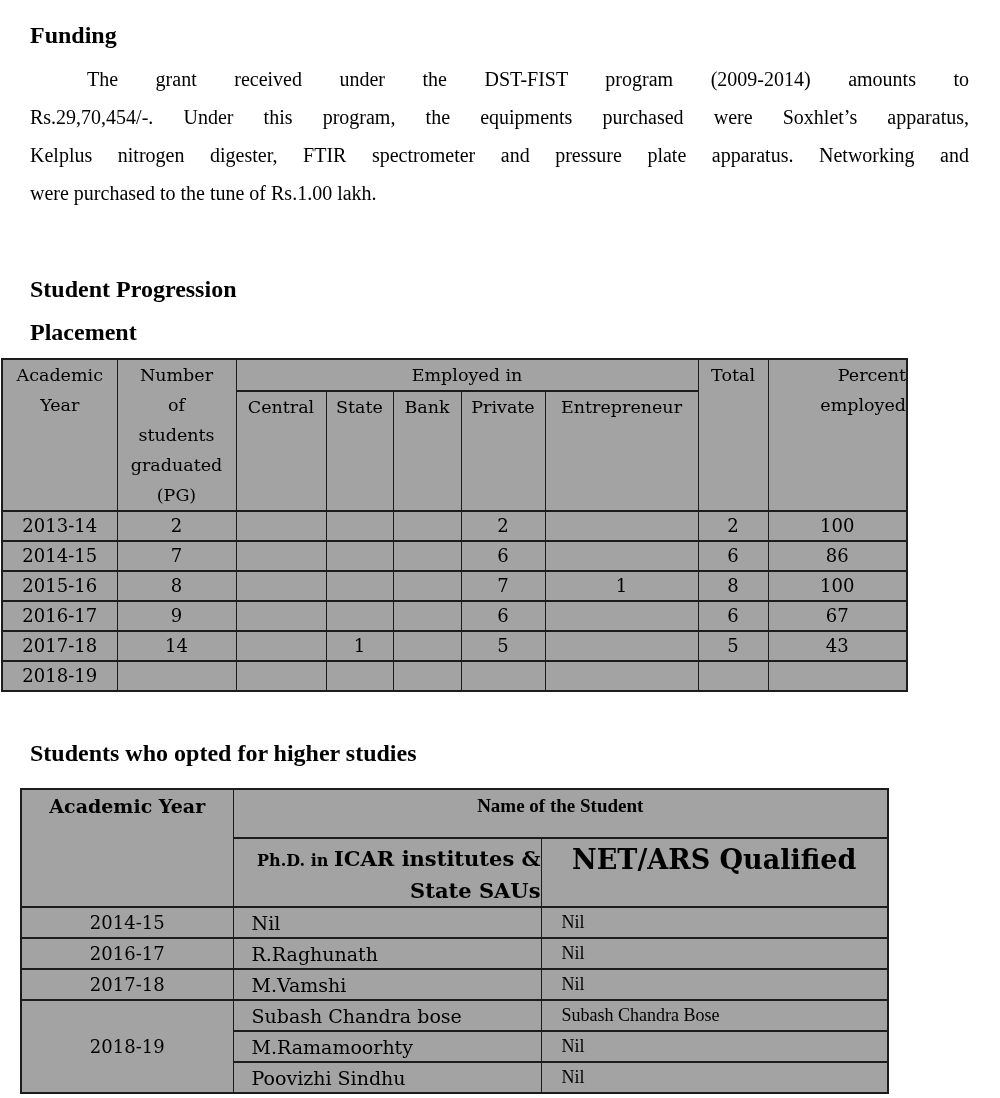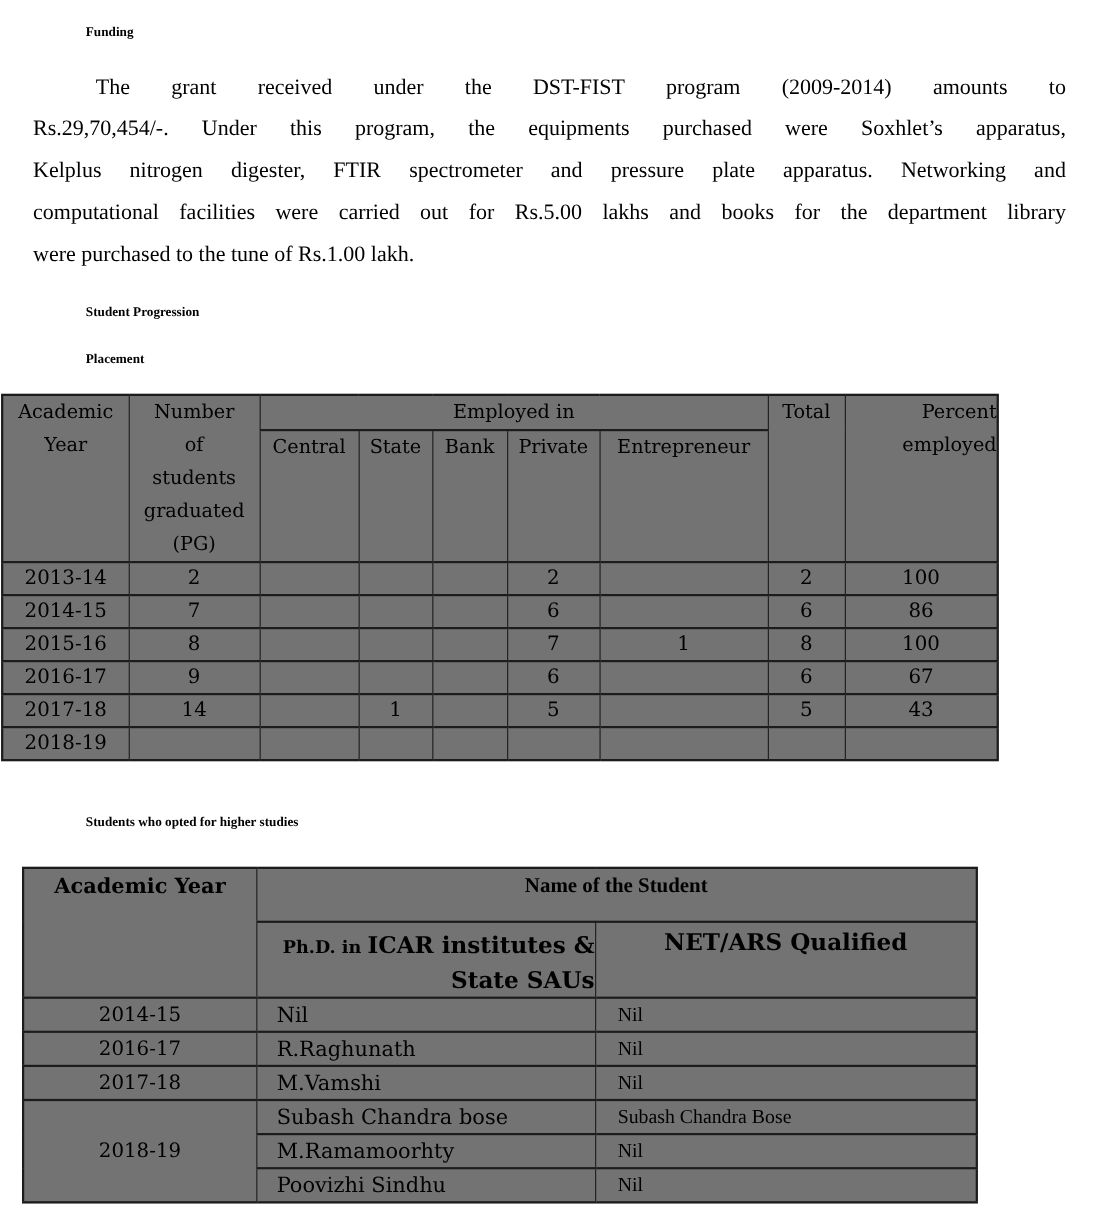--- a/index.html
+++ b/index.html
@@ -3,38 +3,37 @@
 <meta charset="utf-8">
 <style>
   * { margin:0; padding:0; box-sizing:border-box; }
   html,body { background:#ffffff; }
   .page {
     position:relative; width:1000px; height:1098px; background:#fff;
     font-family:"Liberation Serif", serif; color:#000;
   }
   .heading {
     position:absolute; left:30px;
-    font-family:"Liberation Serif", serif; font-weight:bold; font-size:12px;
+    font-family:"Liberation Serif", serif; font-weight:bold; font-size:24px;
     white-space:nowrap;
-    margin-left:48px;
   }
   #funding-heading { top:22px; }
   #student-progression-heading { top:276px; }
   #placement-heading { top:319px; }
   #higher-studies-heading { top:740px; }
 
   .para { position:absolute; left:30px; top:60px; width:939px; font-size:20px; }
   .para .line {
     height:38px; line-height:38px; text-align:justify; text-align-last:justify;
     white-space:normal;
   }
   .para .line.first { text-indent:57px; }
   .para .line.last { text-align:center; text-align-last:left; }
 
-  table { border-collapse:collapse; table-layout:fixed; background:#737373; }
+  table { border-collapse:collapse; table-layout:fixed; background:#a3a3a3; }
   th, td { border:1px solid #1c1c1c; border-top-width:2px; border-bottom-width:2px; }
 
   
   #placement-table {
     position:absolute; left:1px; top:358px; width:905px;
     font-family:"DejaVu Serif", serif;
     border:2px solid #1c1c1c;
   }
   #placement-table th {
     font-weight:normal; text-align:center; vertical-align:top;
@@ -54,39 +53,38 @@
     font-family:"DejaVu Serif", serif;
     border:2px solid #1c1c1c;
   }
   #higher-table th { vertical-align:top; padding-top:5px; }
   #higher-table tr.hh1 { height:49px; }
   #higher-table tr.hh2 { height:63px; }
   .hs-year-h { font-size:19px; font-weight:bold; text-align:center; }
   .hs-name-h { font-family:"Liberation Serif", serif; font-size:19px; font-weight:bold; text-align:center; }
   .hs-phd-h  { font-size:21px; font-weight:bold; text-align:right; line-height:30px; }
   .hs-phd-h .small { font-size:16px; }
-  .hs-net-h  { font-size:21px; font-weight:bold; text-align:center; }
+  .hs-net-h  { font-size:27px; font-weight:bold; text-align:center; }
   #higher-table tbody tr { height:31px; }
   #higher-table tbody td { vertical-align:middle; font-size:18px; }
   #higher-table td.hs-year { text-align:center; }
   #higher-table td.hs-phd  { text-align:left; padding-left:18px; font-size:19px; }
   #higher-table td.hs-net  { text-align:left; padding-left:20px; font-family:"Liberation Serif", serif; }
 </style>
 </head>
 <body>
 
 <div class="page">
 
   <div class="heading" id="funding-heading">Funding</div>
 
   <div class="para">
     <div class="line first">The grant received under the DST-FIST program (2009-2014) amounts to</div>
     <div class="line">Rs.29,70,454/-. Under this program, the equipments purchased were Soxhlet’s apparatus,</div>
     <div class="line">Kelplus nitrogen digester, FTIR spectrometer and pressure plate apparatus. Networking and</div>
-    <div class="line">computational facilities were carried out for Rs.5.00 lakhs and books for the department library</div>
     <div class="line last">were purchased to the tune of Rs.1.00 lakh.</div>
   </div>
 
   <div class="heading" id="student-progression-heading">Student Progression</div>
 
   <div class="heading" id="placement-heading">Placement</div>
 
   <table id="placement-table">
     <colgroup>
       <col style="width:115px">

